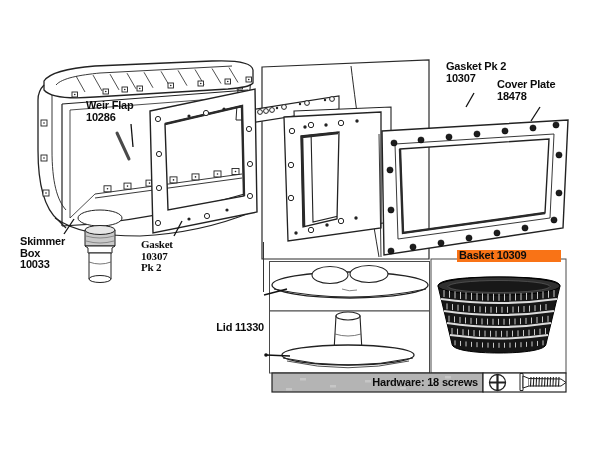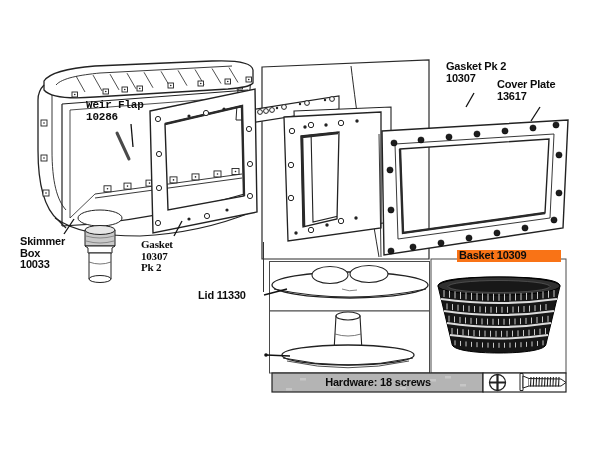--- a/index.html
+++ b/index.html
@@ -1,22 +1,22 @@
 <!DOCTYPE html>
 <html><head>
 <meta charset="utf-8">
 <style>
   html,body{margin:0;padding:0;background:#fff;}
   .stage{position:relative;width:600px;height:450px;background:#fff;overflow:hidden;
          font-family:"Liberation Sans",sans-serif;}
   svg{position:absolute;left:0;top:0;}
   .label{position:absolute;font:bold 11px/11.5px "Liberation Sans",sans-serif;
          color:#0c0c0c;white-space:pre-line;letter-spacing:-0.2px;}
-  .label.right{}
-  .label.left{text-align:center;}
+  .label.right{text-align:right;margin-top:32px;}
+  .label.left{text-align:right;}
   .label.onwhite{background:#f97316;padding:0 2px;}
 </style>
 </head>
 <body>
 
 <div class="stage">
 
 <svg id="art" width="600" height="450" viewBox="0 0 600 450">
 
   <g>
@@ -376,29 +376,29 @@
     <line x1="64" y1="234" x2="74" y2="219"></line>
     <line x1="174" y1="236" x2="182" y2="221"></line>
     <line x1="466" y1="107" x2="474" y2="93"></line>
     <line x1="531" y1="121" x2="540" y2="107"></line>
     <line x1="264" y1="295" x2="287" y2="289"></line>
     <line x1="266" y1="355" x2="290" y2="356"></line>
     <circle cx="266" cy="355" r="1.8" fill="#111" stroke="none"></circle>
   </g>
 </svg>
 
-<div class="label" style="left:86px;top:100px;width:74px;font-family:Liberation Mono, monospace;">Weir Flap
+<div class="label" style="left:86px;top:100px;width:74px;">Weir Flap
 10286</div>
 <div class="label" style="left:20px;top:236px;width:64px;">Skimmer
 Box
 10033</div>
 <div class="label" style="left:141px;top:239px;width:60px;font-family:Liberation Serif, serif;">Gasket
 10307
 Pk 2</div>
 <div class="label" style="left:446px;top:61px;width:78px;">Gasket Pk 2
 10307</div>
 <div class="label" style="left:497px;top:79px;width:78px;">Cover Plate
-13617</div>
+18478</div>
 <div class="label onwhite" style="left:457px;top:250px;width:100px;">Basket 10309</div>
 <div class="label right" style="left:198px;top:290px;width:66px;">Lid 11330</div>
 <div class="label left" style="left:278px;top:377px;width:200px;">Hardware: 18 screws</div>
 
 </div>
 
 </body></html>

